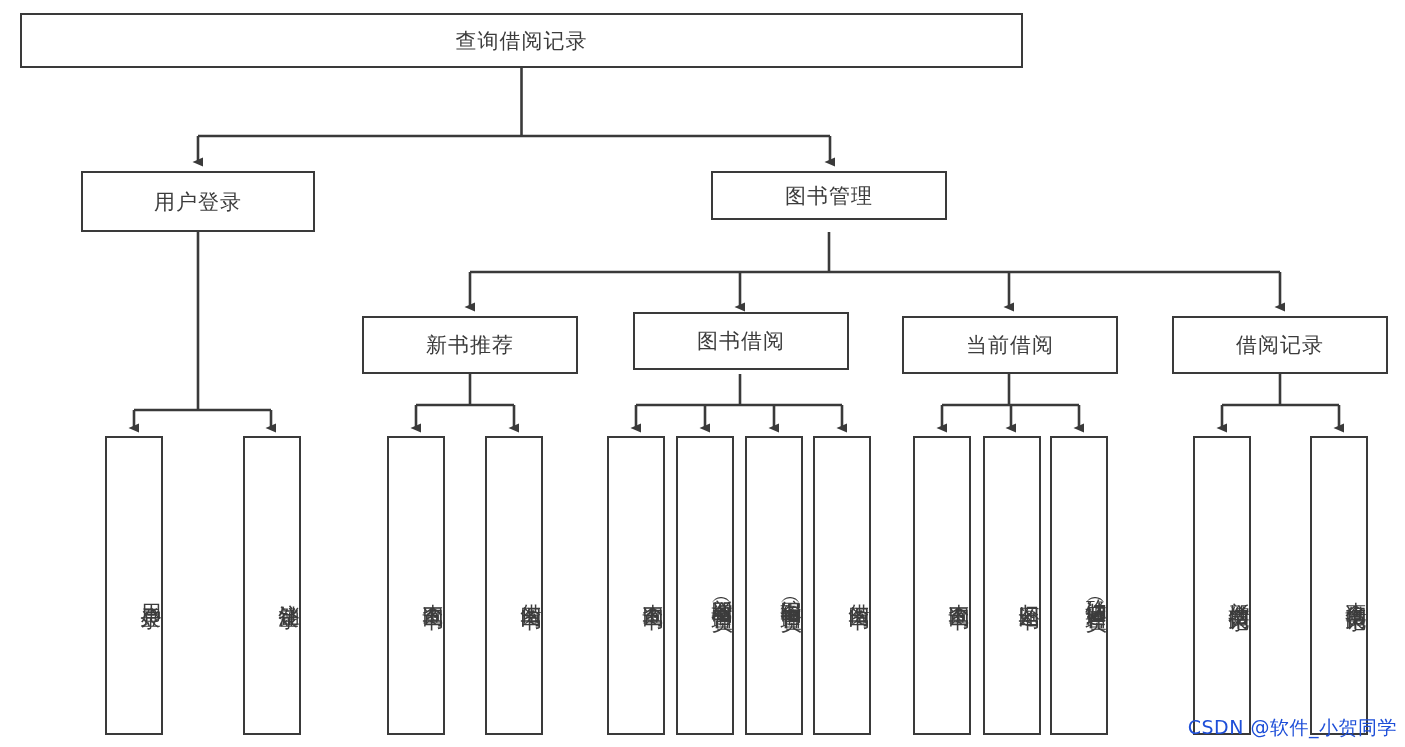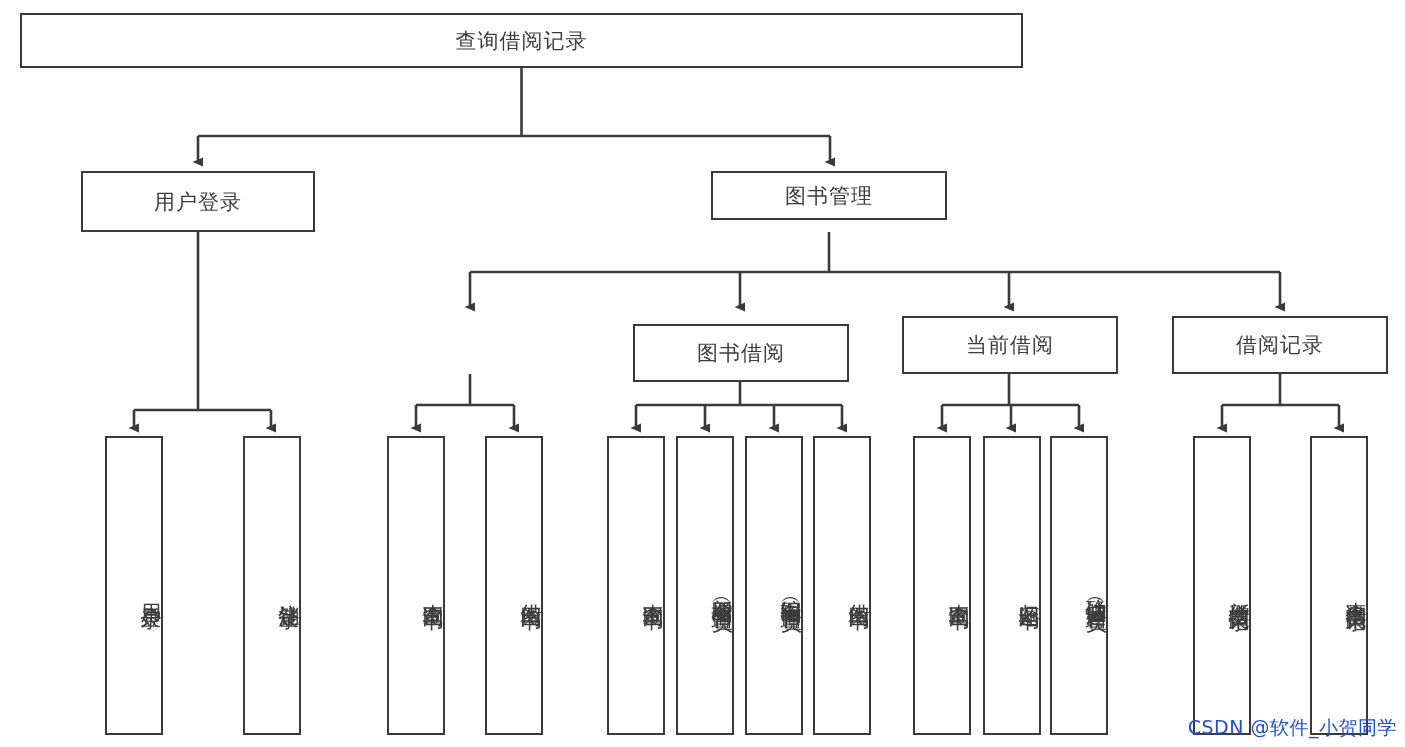--- a/index.html
+++ b/index.html
@@ -128,21 +128,24 @@
     <span>查询借阅记录</span>
   </div>
 
   <div class="node node-h" style="left:81px; top:171px; width:234px; height:61px;">
     <span>用户登录</span>
   </div>
   <div class="node node-h" style="left:711px; top:171px; width:236px; height:49px;">
     <span>图书管理</span>
   </div>
 
-  <div class="node node-h" style="left:633px; top:324px; width:216px; height:58px;">
+  <div class="node node-h" style="left:362px; top:316px; width:216px; height:58px;">
+    <span>新书推荐</span>
+  </div>
+  <div class="node node-h" style="left:633px; top:312px; width:216px; height:58px;">
     <span>图书借阅</span>
   </div>
   <div class="node node-h" style="left:902px; top:316px; width:216px; height:58px;">
     <span>当前借阅</span>
   </div>
   <div class="node node-h" style="left:1172px; top:316px; width:216px; height:58px;">
     <span>借阅记录</span>
   </div>
 
   <div class="node node-v" style="left:105px; top:436px; width:58px; height:299px;">

